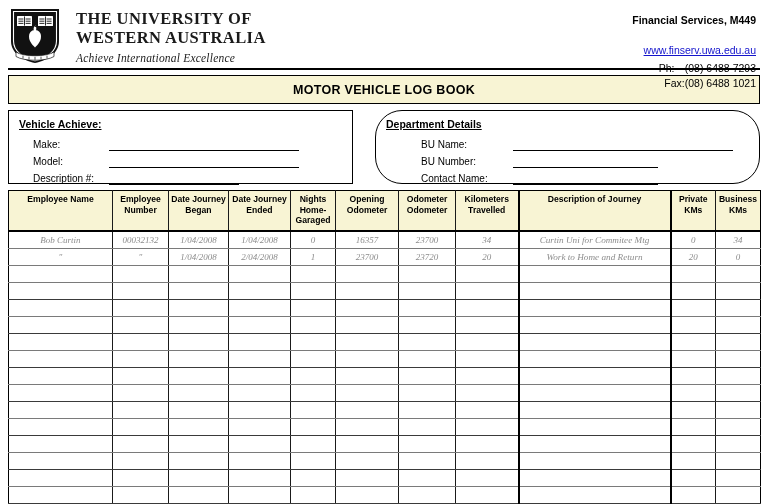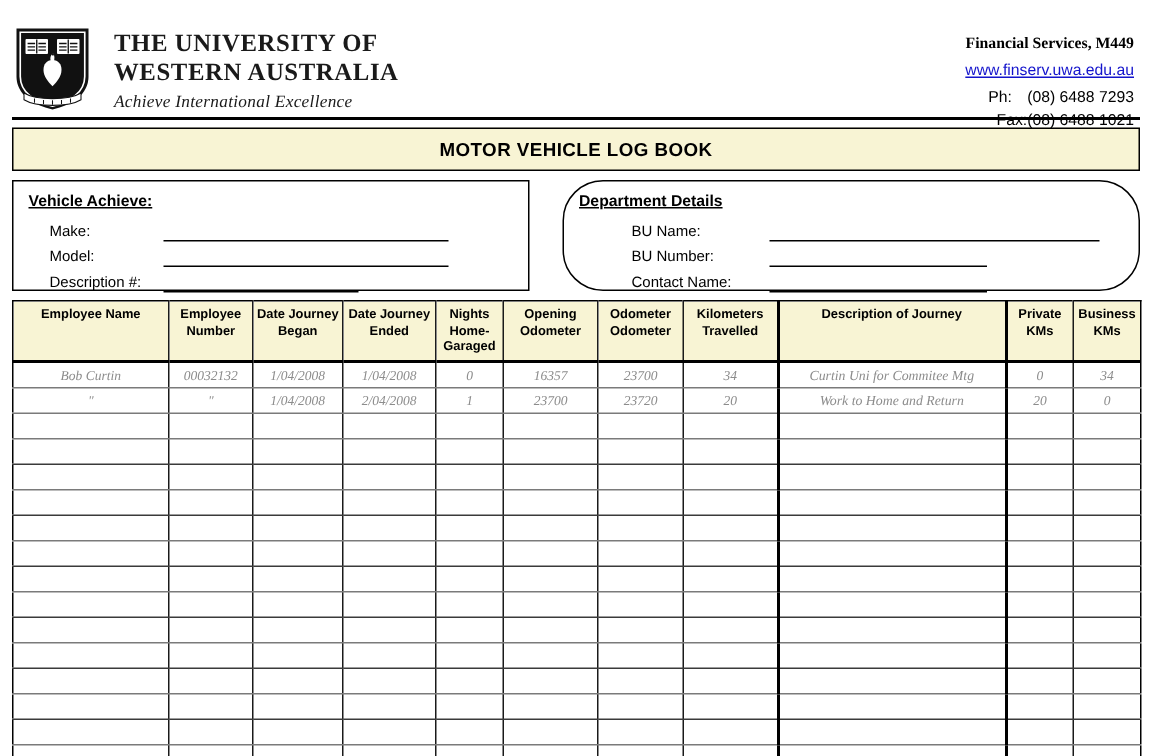--- a/index.html
+++ b/index.html
@@ -14,21 +14,21 @@
     overflow: hidden;
     font-family: "Liberation Sans", sans-serif;
     color: #000;
     -webkit-font-smoothing: antialiased;
   }
   .page {
     position: relative;
     width: 768px;
     height: 504px;
     box-sizing: border-box;
-    padding: 14px 8px;
+    padding: 4px 8px;
   }
 
   
   .header {
     position: relative;
     height: 64px;
     border-bottom: 2px solid #000;
     display: flex;
     align-items: flex-start;
   }
@@ -63,26 +63,25 @@
     margin-left: auto;
     text-align: right;
     padding-top: 9px;
     padding-right: 4px;
     font-size: 10.5px;
     line-height: 1.42;
   }
   .contact .org {
     font-weight: 700;
     font-size: 10.5px;
-    font-family: Liberation Serif, serif;
   }
   .contact .url {
     color: #1414cc;
     display: block;
-    margin-top: 2px;
+    margin-top: 15px;
   }
   .contact .ph {
     margin-top: 3px;
   }
   .contact .ph span.lab {
     display: inline-block;
     min-width: 26px;
     text-align: left;
   }
 

